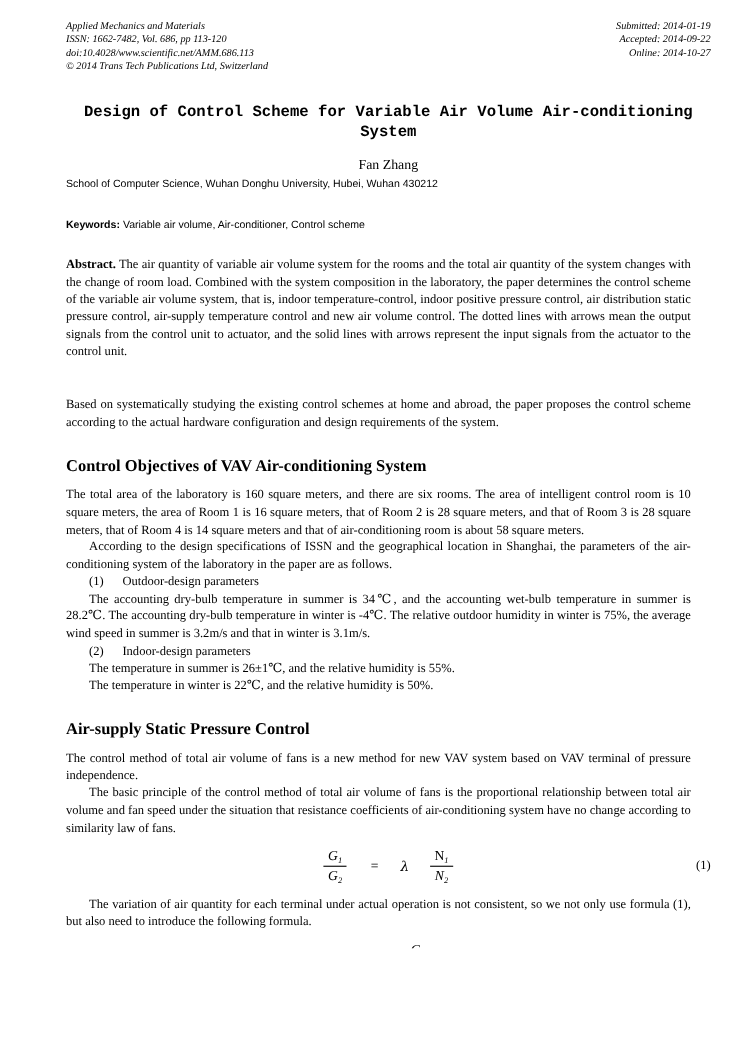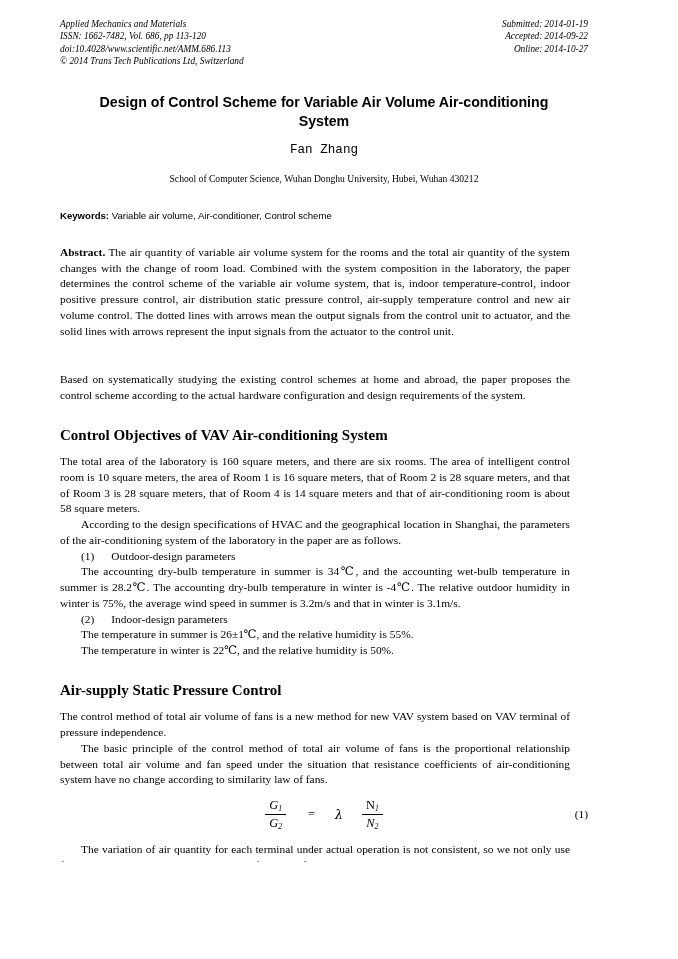--- a/index.html
+++ b/index.html
@@ -12,58 +12,58 @@
     height: 959px;
     font-family: "Liberation Serif", "DejaVu Serif", serif;
     color: #000000;
     -webkit-font-smoothing: antialiased;
   }
   .page {
     position: relative;
     width: 678px;
     height: 862px;
     box-sizing: border-box;
-    padding: 18px 90px 0 60px;
+    padding: 18px 32px 0 60px;
     overflow: hidden;
   }
 
   
   .journal-header {
     display: flex;
     justify-content: space-between;
     align-items: flex-start;
     font-family: "Liberation Serif", "DejaVu Serif", serif;
     font-style: italic;
     font-size: 9.3px;
     line-height: 1.33;
     margin-bottom: 26px;
   }
   .journal-header-left { text-align: left; }
   .journal-header-right { text-align: right; white-space: nowrap; }
   .journal-header div { white-space: nowrap; }
 
   
   .title {
-    font-family: Liberation Sans, sans-serif;
+    font-family: Liberation Mono, monospace;
     font-weight: bold;
     font-size: 14.2px;
     line-height: 1.32;
     text-align: center;
     margin: 0 14px 12px 14px;
   }
   .author {
-    font-family: Liberation Mono, monospace;
+    font-family: Liberation Serif, serif;
     font-size: 12.6px;
     text-align: center;
-    margin-bottom: 16px;
+    margin-bottom: 4px;
   }
   .affiliation {
-    font-family: Liberation Serif, serif;
+    font-family: Liberation Sans, sans-serif;
     font-size: 9.6px;
-    text-align: center;
+    text-align: left;
     margin-bottom: 26px;
   }
 
   
   .keywords {
     font-family: "Liberation Sans", "DejaVu Sans", sans-serif;
     font-size: 9.6px;
     margin-bottom: 24px;
   }
   .keywords .kw-label { font-weight: bold; }
@@ -180,21 +180,21 @@
     <span>The air quantity of variable air volume system for the rooms and the total air quantity of the system changes with the change of room load. Combined with the system composition in the laboratory, the paper determines the control scheme of the variable air volume system, that is, indoor temperature-control, indoor positive pressure control, air distribution static pressure control, air-supply temperature control and new air volume control. The dotted lines with arrows mean the output signals from the control unit to actuator, and the solid lines with arrows represent the input signals from the actuator to the control unit.</span>
   </p>
 
   <div style="height:22px"></div>
 
   <p class="para">Based on systematically studying the existing control schemes at home and abroad, the paper proposes the control scheme according to the actual hardware configuration and design requirements of the system.</p>
 
   <div class="section-heading">Control Objectives of VAV Air-conditioning System</div>
 
   <p class="para tight">The total area of the laboratory is 160 square meters, and there are six rooms. The area of intelligent control room is 10 square meters, the area of Room 1 is 16 square meters, that of Room 2 is 28 square meters, and that of Room 3 is 28 square meters, that of Room 4 is 14 square meters and that of air-conditioning room is about 58 square meters.</p>
-  <p class="para tight indent">According to the design specifications of HVAC and the geographical location in Shanghai, the parameters of the air-conditioning system of the laboratory in the paper are as follows.</p>
+  <p class="para tight indent">According to the design specifications of ISSN and the geographical location in Shanghai, the parameters of the air-conditioning system of the laboratory in the paper are as follows.</p>
 
   <p class="list-line">
     <span>(1)</span><span class="num-gap"></span><span>Outdoor-design parameters</span>
   </p>
   <p class="para tight indent">The accounting dry-bulb temperature in summer is 34℃, and the accounting wet-bulb temperature in summer is 28.2℃. The accounting dry-bulb temperature in winter is -4℃. The relative outdoor humidity in winter is 75%, the average wind speed in summer is 3.2m/s and that in winter is 3.1m/s.</p>
 
   <p class="list-line">
     <span>(2)</span><span class="num-gap"></span><span>Indoor-design parameters</span>
   </p>
   <p class="para tight indent">The temperature in summer is 26±1℃, and the relative humidity is 55%.</p>

